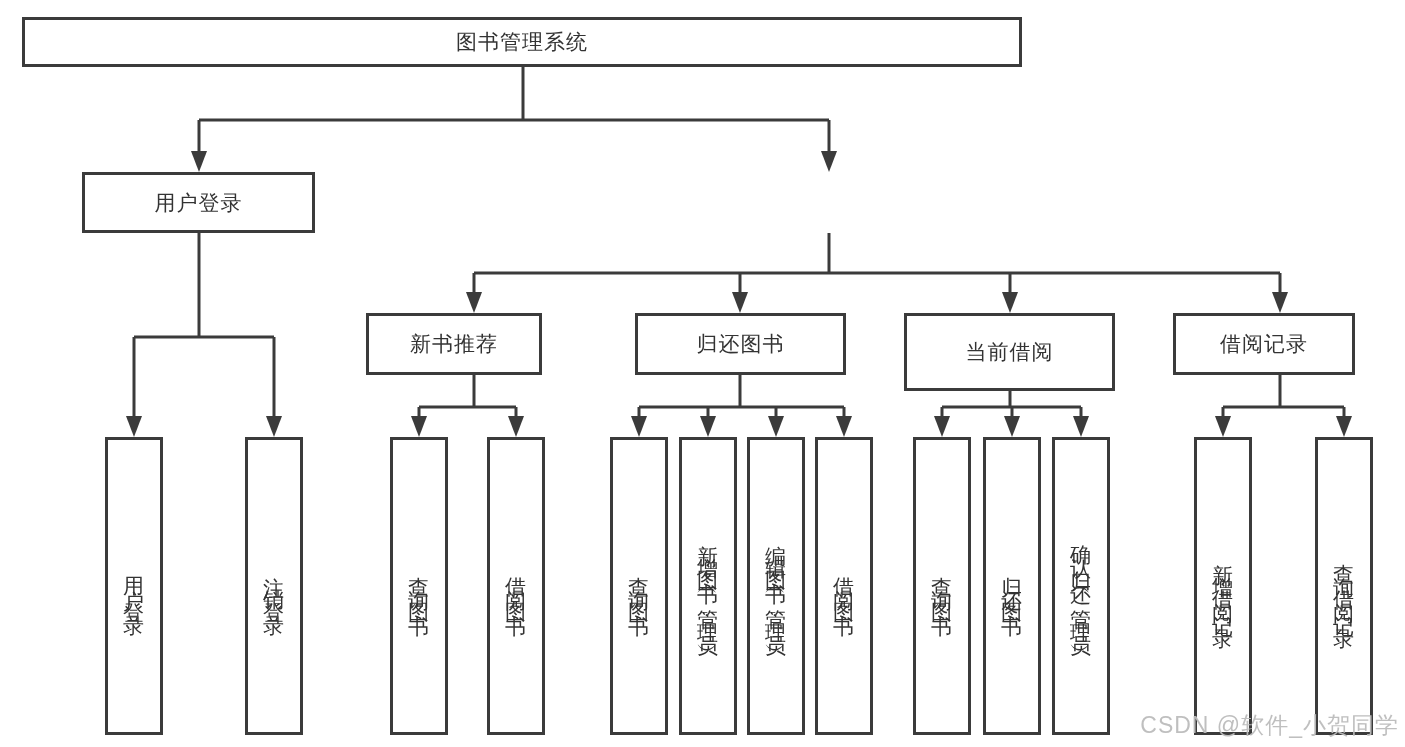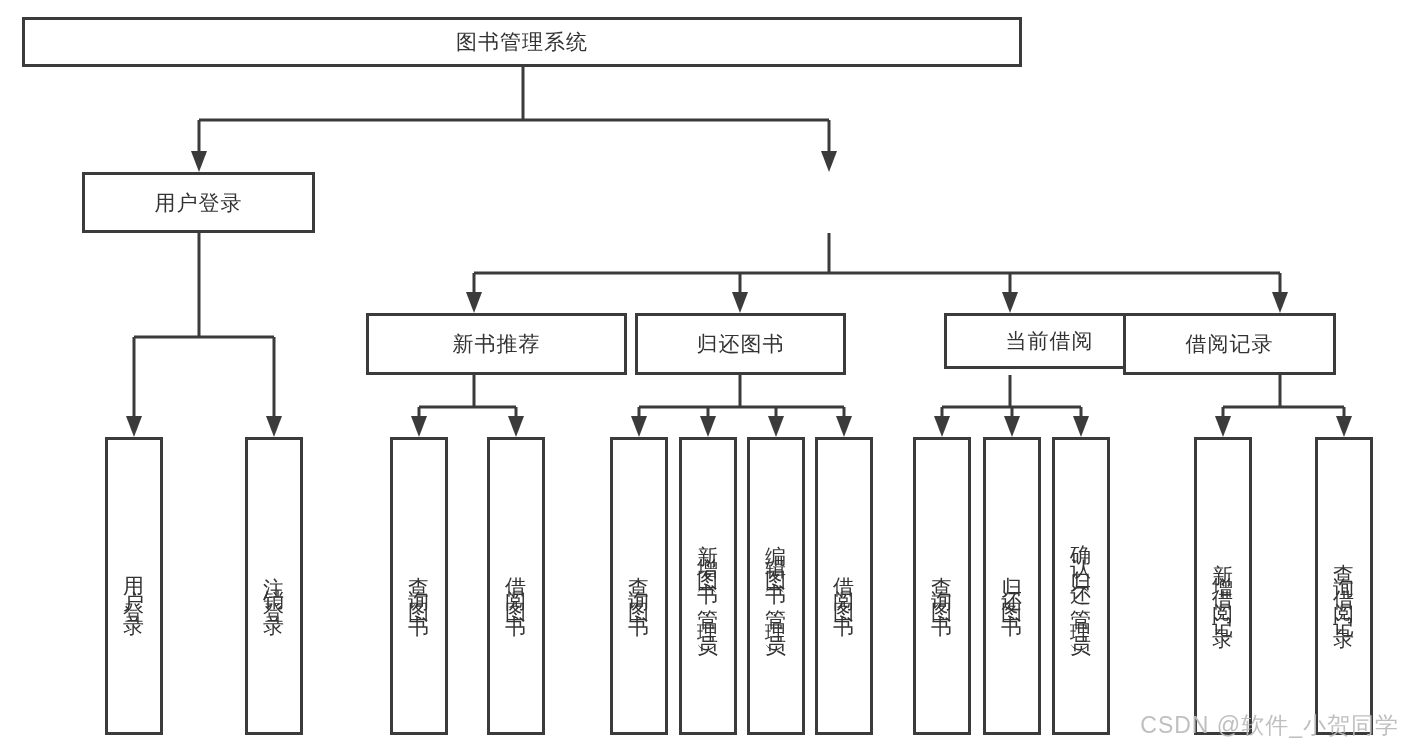--- a/index.html
+++ b/index.html
@@ -55,24 +55,24 @@
     font-size: 21px;
     color: #333333;
     letter-spacing: 13px;
     line-height: 1;
     white-space: nowrap;
   }
   
   .n-root   { left: 22px;   top: 17px;  width: 1000px; height: 50px; }
   .n-login  { left: 82px;   top: 172px; width: 233px;  height: 61px; }
   .n-mgmt   { left: 710px;  top: 172px; width: 238px;  height: 61px; }
-  .n-newrec { left: 366px;  top: 313px; width: 261px;  height: 62px; }
+  .n-newrec { left: 366px;  top: 313px; width: 176px;  height: 62px; }
   .n-borrow { left: 635px;  top: 313px; width: 211px;  height: 62px; }
-  .n-curr   { left: 904px;  top: 313px; width: 211px;  height: 56px; margin-left: 40px; }
-  .n-rec    { left: 1123px; top: 313px; width: 213px;  height: 62px; }
+  .n-curr   { left: 904px;  top: 313px; width: 211px;  height: 78px; }
+  .n-rec    { left: 1173px; top: 313px; width: 182px;  height: 62px; }
   .lf-a1 { left: 105px; }
   .lf-a2 { left: 245px; }
   .lf-b1 { left: 390px; }
   .lf-b2 { left: 487px; }
   .lf-c1 { left: 610px; }
   .lf-c2 { left: 679px; }
   .lf-c3 { left: 747px; }
   .lf-c4 { left: 815px; }
   .lf-d1 { left: 913px; }
   .lf-d2 { left: 983px; }

